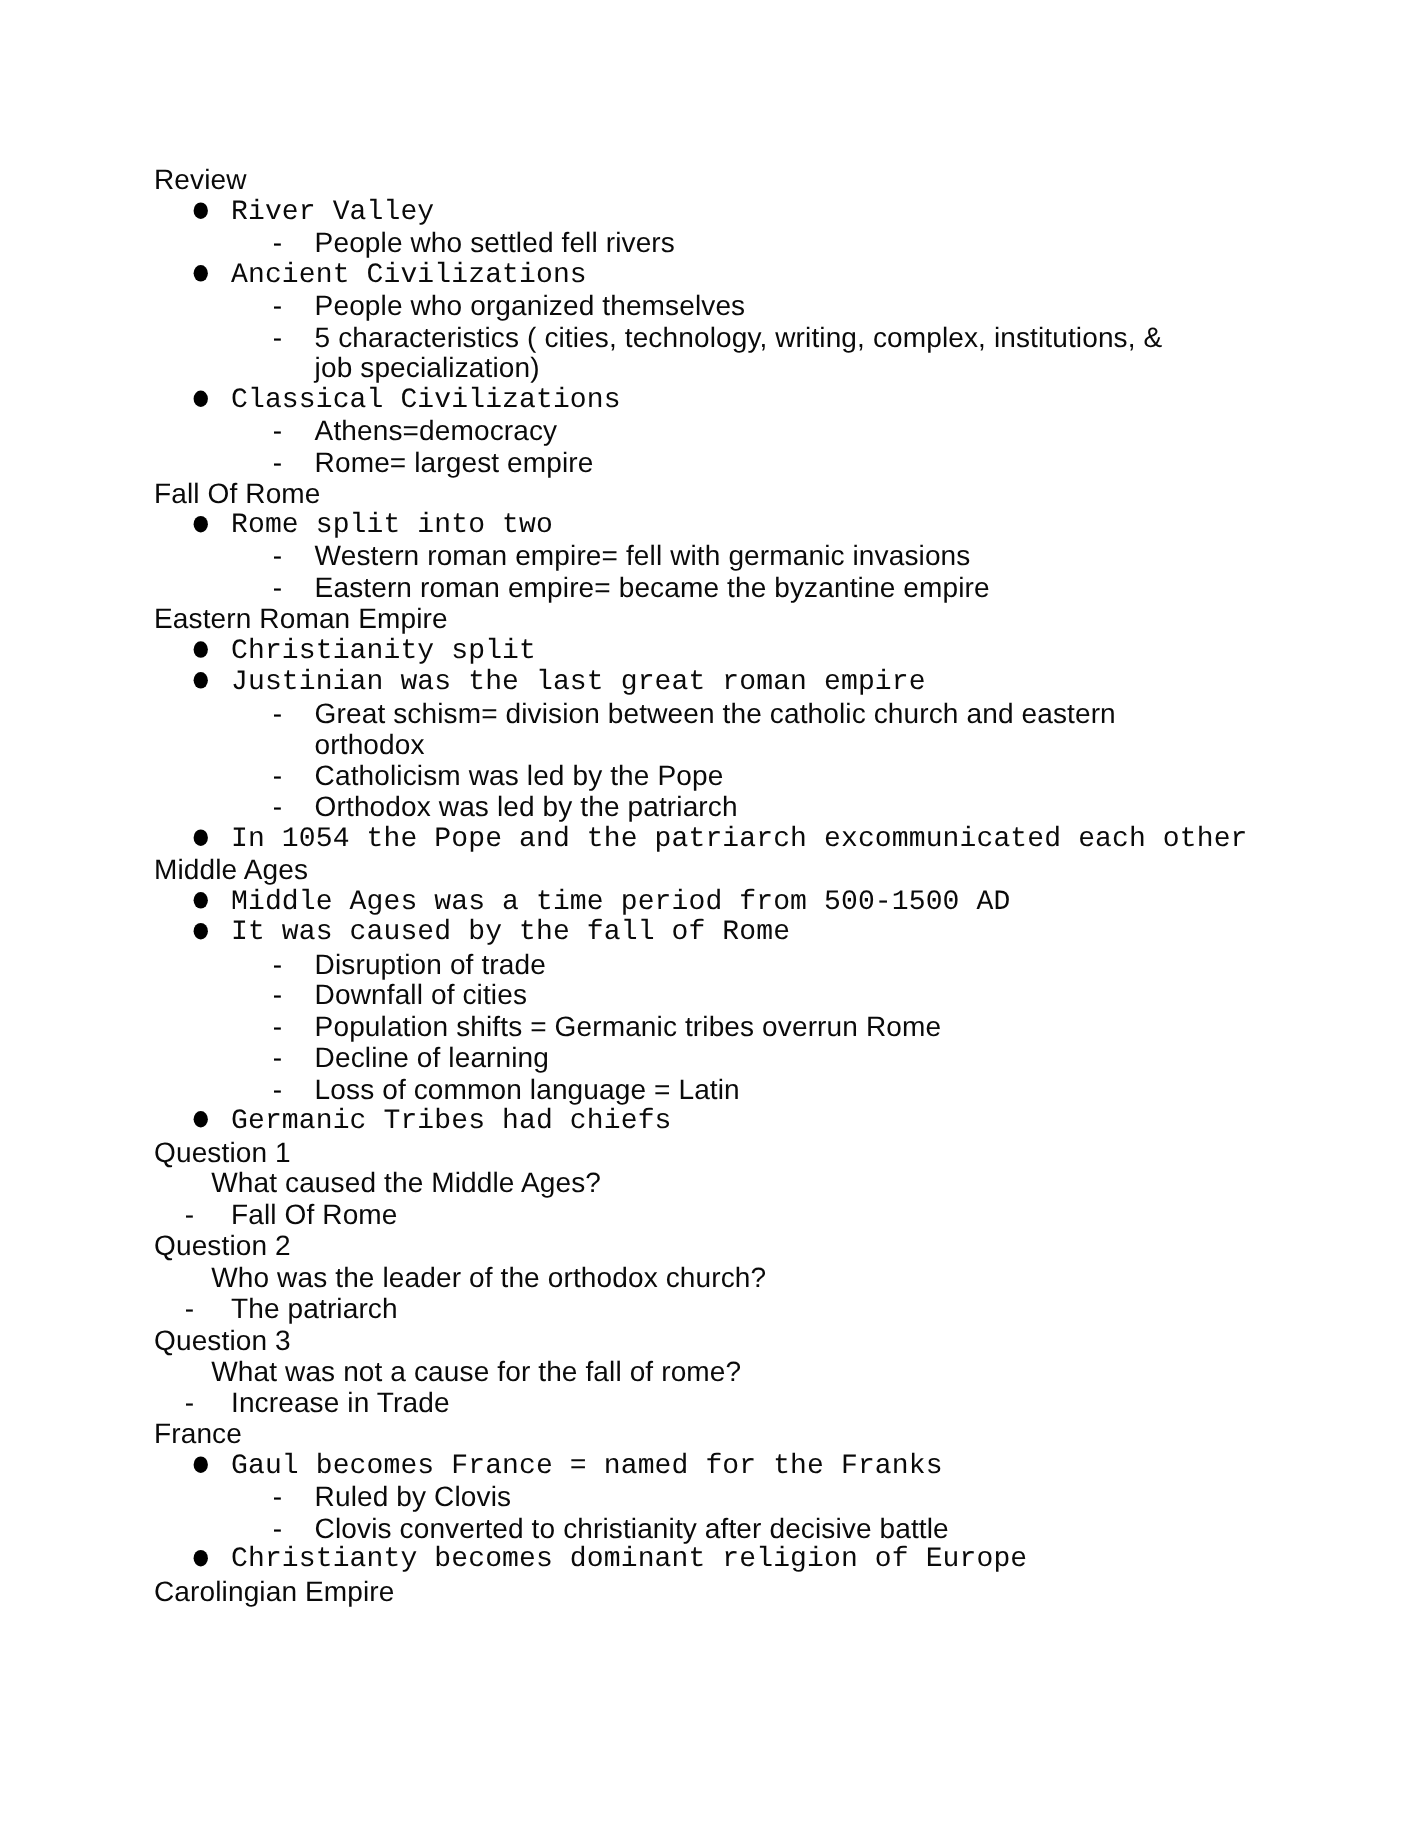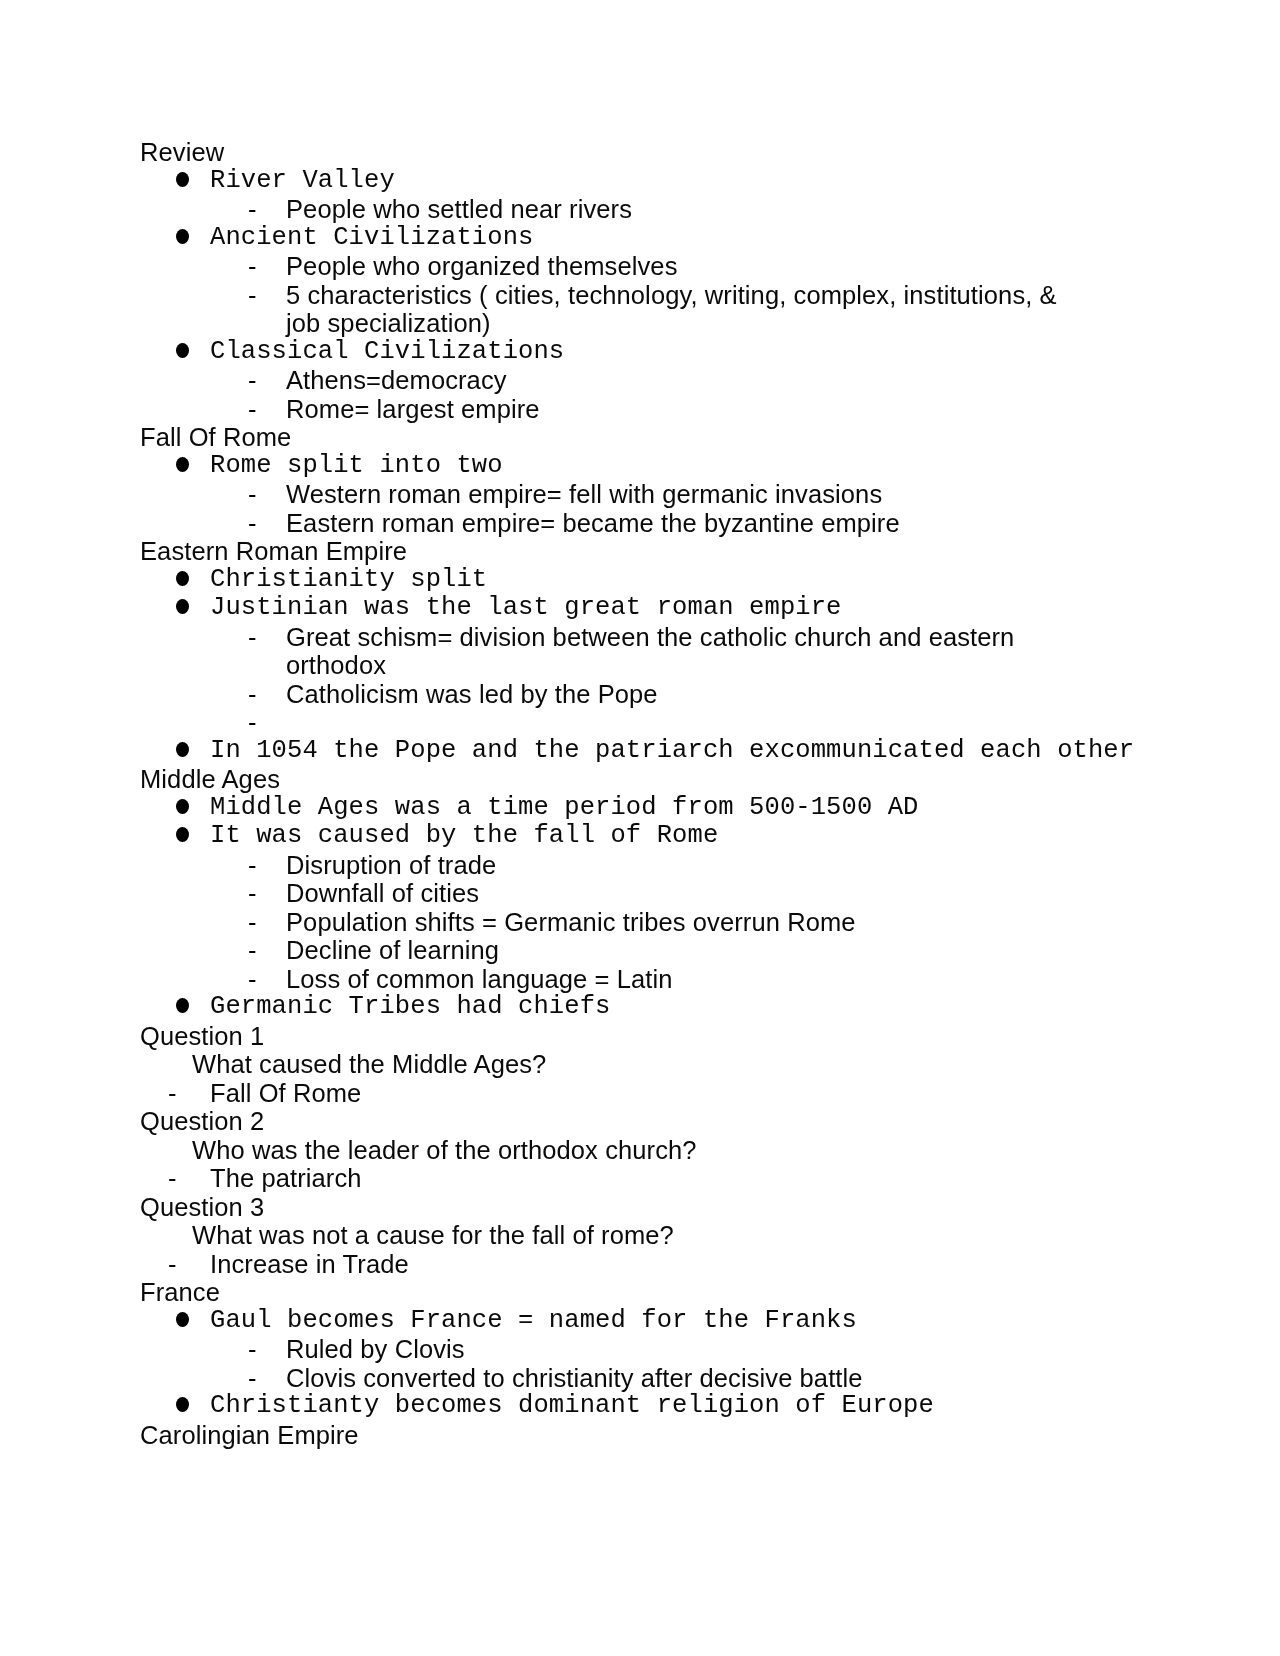--- a/index.html
+++ b/index.html
@@ -17,21 +17,21 @@
     position: relative;
     width: 1280px;
     height: 1656px;
     background: #ffffff;
     box-sizing: border-box;
     overflow: hidden;
   }
   .doc-body {
     position: absolute;
     left: 140px;
-    top: 138px;
+    top: 150px;
     width: 1000px;
   }
 
   
   .line {
     display: flex;
     align-items: flex-start;
     font-size: 25.5px;
     line-height: 28.5px;
     letter-spacing: 0.1px;
@@ -111,37 +111,37 @@
   }
   .q-answer .txt { flex: 1 1 auto; }
 </style>
 </head>
 <body>
 
 <div class="page">
   <div class="doc-body" id="outline">
       <div class="line heading"><span class="txt">Review</span></div>
       <div class="line bullet1"><span class="marker"><span class="dot"></span></span><span class="txt">River Valley</span></div>
-      <div class="line bullet2"><span class="marker">-</span><span class="txt">People who settled near rivers</span></div>
+      <div class="line bullet2"><span class="marker">-</span><span class="txt">People who settled fell rivers</span></div>
       <div class="line bullet1"><span class="marker"><span class="dot"></span></span><span class="txt">Ancient Civilizations</span></div>
       <div class="line bullet2"><span class="marker">-</span><span class="txt">People who organized themselves</span></div>
       <div class="line bullet2"><span class="marker">-</span><span class="txt">5 characteristics ( cities, technology, writing, complex, institutions, &amp; job specialization)</span></div>
       <div class="line bullet1"><span class="marker"><span class="dot"></span></span><span class="txt">Classical Civilizations</span></div>
       <div class="line bullet2"><span class="marker">-</span><span class="txt">Athens=democracy</span></div>
       <div class="line bullet2"><span class="marker">-</span><span class="txt">Rome= largest empire</span></div>
       <div class="line heading"><span class="txt">Fall Of Rome</span></div>
       <div class="line bullet1"><span class="marker"><span class="dot"></span></span><span class="txt">Rome split into two</span></div>
       <div class="line bullet2"><span class="marker">-</span><span class="txt">Western roman empire= fell with germanic invasions</span></div>
       <div class="line bullet2"><span class="marker">-</span><span class="txt">Eastern roman empire= became the byzantine empire</span></div>
       <div class="line heading"><span class="txt">Eastern Roman Empire</span></div>
       <div class="line bullet1"><span class="marker"><span class="dot"></span></span><span class="txt">Christianity split</span></div>
       <div class="line bullet1"><span class="marker"><span class="dot"></span></span><span class="txt">Justinian was the last great roman empire</span></div>
       <div class="line bullet2"><span class="marker">-</span><span class="txt">Great schism= division between the catholic church and eastern orthodox</span></div>
       <div class="line bullet2"><span class="marker">-</span><span class="txt">Catholicism was led by the Pope</span></div>
-      <div class="line bullet2"><span class="marker">-</span></div>
+      <div class="line bullet2"><span class="marker">-</span><span class="txt">Orthodox was led by the patriarch</span></div>
       <div class="line bullet1"><span class="marker"><span class="dot"></span></span><span class="txt">In 1054 the Pope and the patriarch excommunicated each other</span></div>
       <div class="line heading"><span class="txt">Middle Ages</span></div>
       <div class="line bullet1"><span class="marker"><span class="dot"></span></span><span class="txt">Middle Ages was a time period from 500-1500 AD</span></div>
       <div class="line bullet1"><span class="marker"><span class="dot"></span></span><span class="txt">It was caused by the fall of Rome</span></div>
       <div class="line bullet2"><span class="marker">-</span><span class="txt">Disruption of trade</span></div>
       <div class="line bullet2"><span class="marker">-</span><span class="txt">Downfall of cities</span></div>
       <div class="line bullet2"><span class="marker">-</span><span class="txt">Population shifts = Germanic tribes overrun Rome</span></div>
       <div class="line bullet2"><span class="marker">-</span><span class="txt">Decline of learning</span></div>
       <div class="line bullet2"><span class="marker">-</span><span class="txt">Loss of common language = Latin</span></div>
       <div class="line bullet1"><span class="marker"><span class="dot"></span></span><span class="txt">Germanic Tribes had chiefs</span></div>

